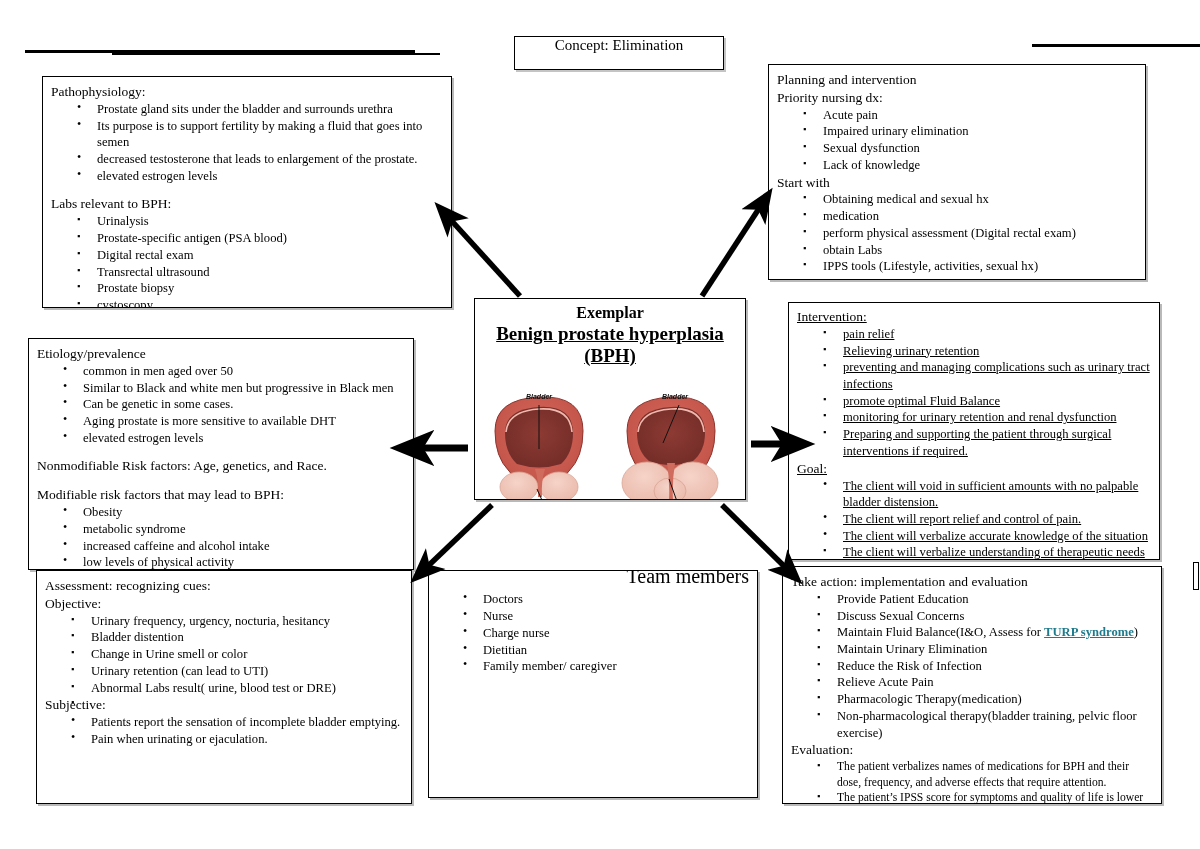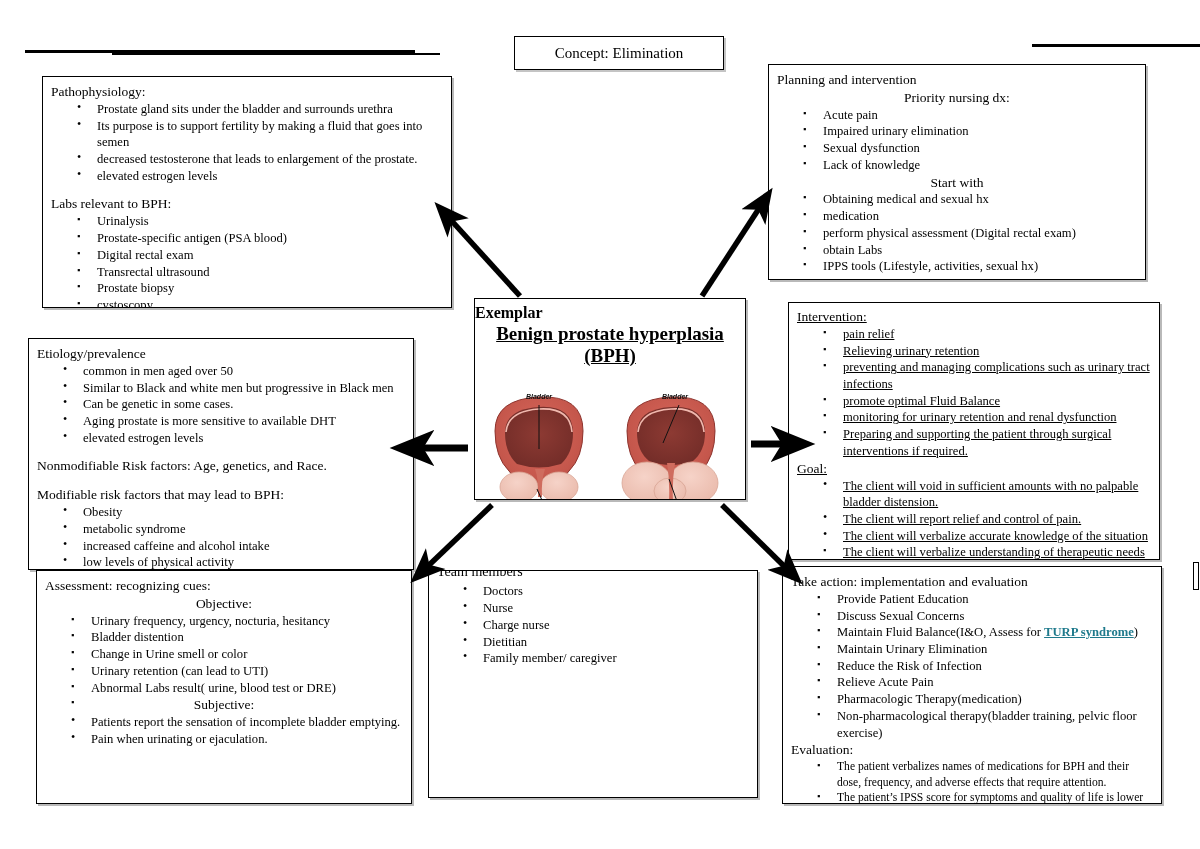--- a/index.html
+++ b/index.html
@@ -18,21 +18,21 @@
     position:absolute;
     background:#fff;
     border:1.5px solid #000;
     box-shadow:2px 2px 0 #b9b9b9;
     box-sizing:border-box;
     overflow:hidden;
   }
   .box-inner{padding:6px 8px 4px 8px;}
 
   .hdr{font-size:13.5px;line-height:1.32;white-space:pre-wrap;}
-  .sub{font-size:13.5px;line-height:1.32;text-align:center;}
+  .sub{font-size:13.5px;line-height:1.32;}
 
   ul{margin:0;padding:0;list-style:none;}
   li{
     position:relative;
     font-size:12.6px;
     line-height:1.33;
     padding-left:46px;
     margin:0;
   }  
   .bullet{
@@ -43,27 +43,27 @@
   .bullet.rd{font-size:12px;top:-1px;}
   .spacer{height:11px;}
 
   
   .rule{position:absolute;background:#000;}
   .concept-box{
     position:absolute;
     border:1.5px solid #000;
     background:#fff;
     box-shadow:2px 2px 0 #c4c4c4;
-    display:flex;align-items:center;justify-content:center;
+    display:flex;align-items:flex-start;justify-content:center;
     font-size:15px;
   }
 
   
   #exemplar .title{
-    text-align:left;font-weight:bold;font-size:16px;line-height:1.25;
+    text-align:center;font-weight:bold;font-size:16px;line-height:1.25;
     margin-top:4px;
   }
   #exemplar .subtitle{
     text-align:center;font-weight:bold;font-size:19px;
     text-decoration:underline;margin-bottom:2px;
   }
   .anatomy{position:relative;width:100%;height:150px;margin-top:4px;}
 
   
   .arrow{position:absolute;}
@@ -235,21 +235,21 @@
       <div class="sub">Subjective:</div>
       <ul>
         <li><span class="bullet rd">•</span><span>Patients report the sensation of incomplete bladder emptying.</span></li>
         <li><span class="bullet rd">•</span><span>Pain when urinating or ejaculation.</span></li>
       </ul>
     </div>
   </div>
 
   <div class="box" id="team" style="left:428px;top:570px;width:330px;height:228px;">
     <div class="box-inner" style="padding-top:0;">
-      <div class="hdr" style="font-size:14px;margin-top:-8px;">Team members</div>
+      <div class="hdr" style="font-size:20px;margin-top:-8px;text-align:right;">Team members</div>
       <ul style="margin-top:2px;">
         <li><span class="bullet rd">•</span><span>Doctors</span></li>
         <li><span class="bullet rd">•</span><span>Nurse</span></li>
         <li><span class="bullet rd">•</span><span>Charge nurse</span></li>
         <li><span class="bullet rd">•</span><span>Dietitian</span></li>
         <li><span class="bullet rd">•</span><span>Family member/ caregiver</span></li>
       </ul>
     </div>
   </div>
 

